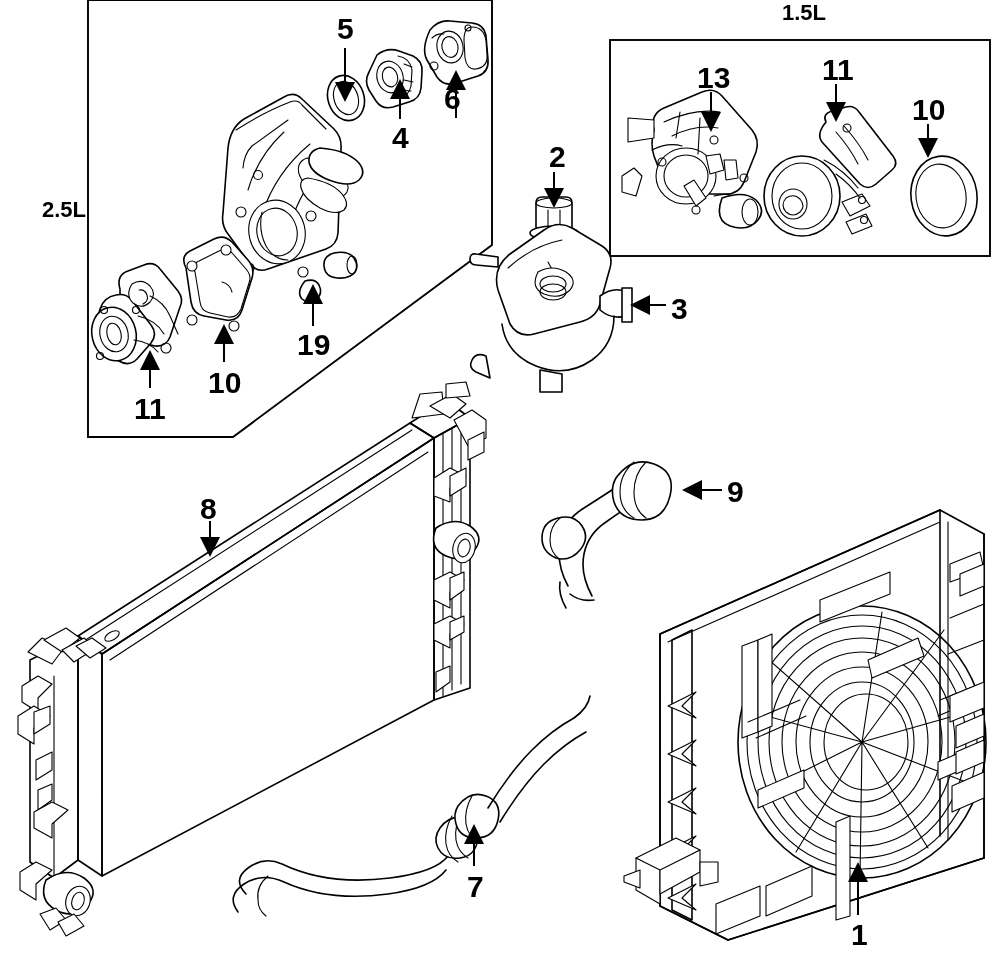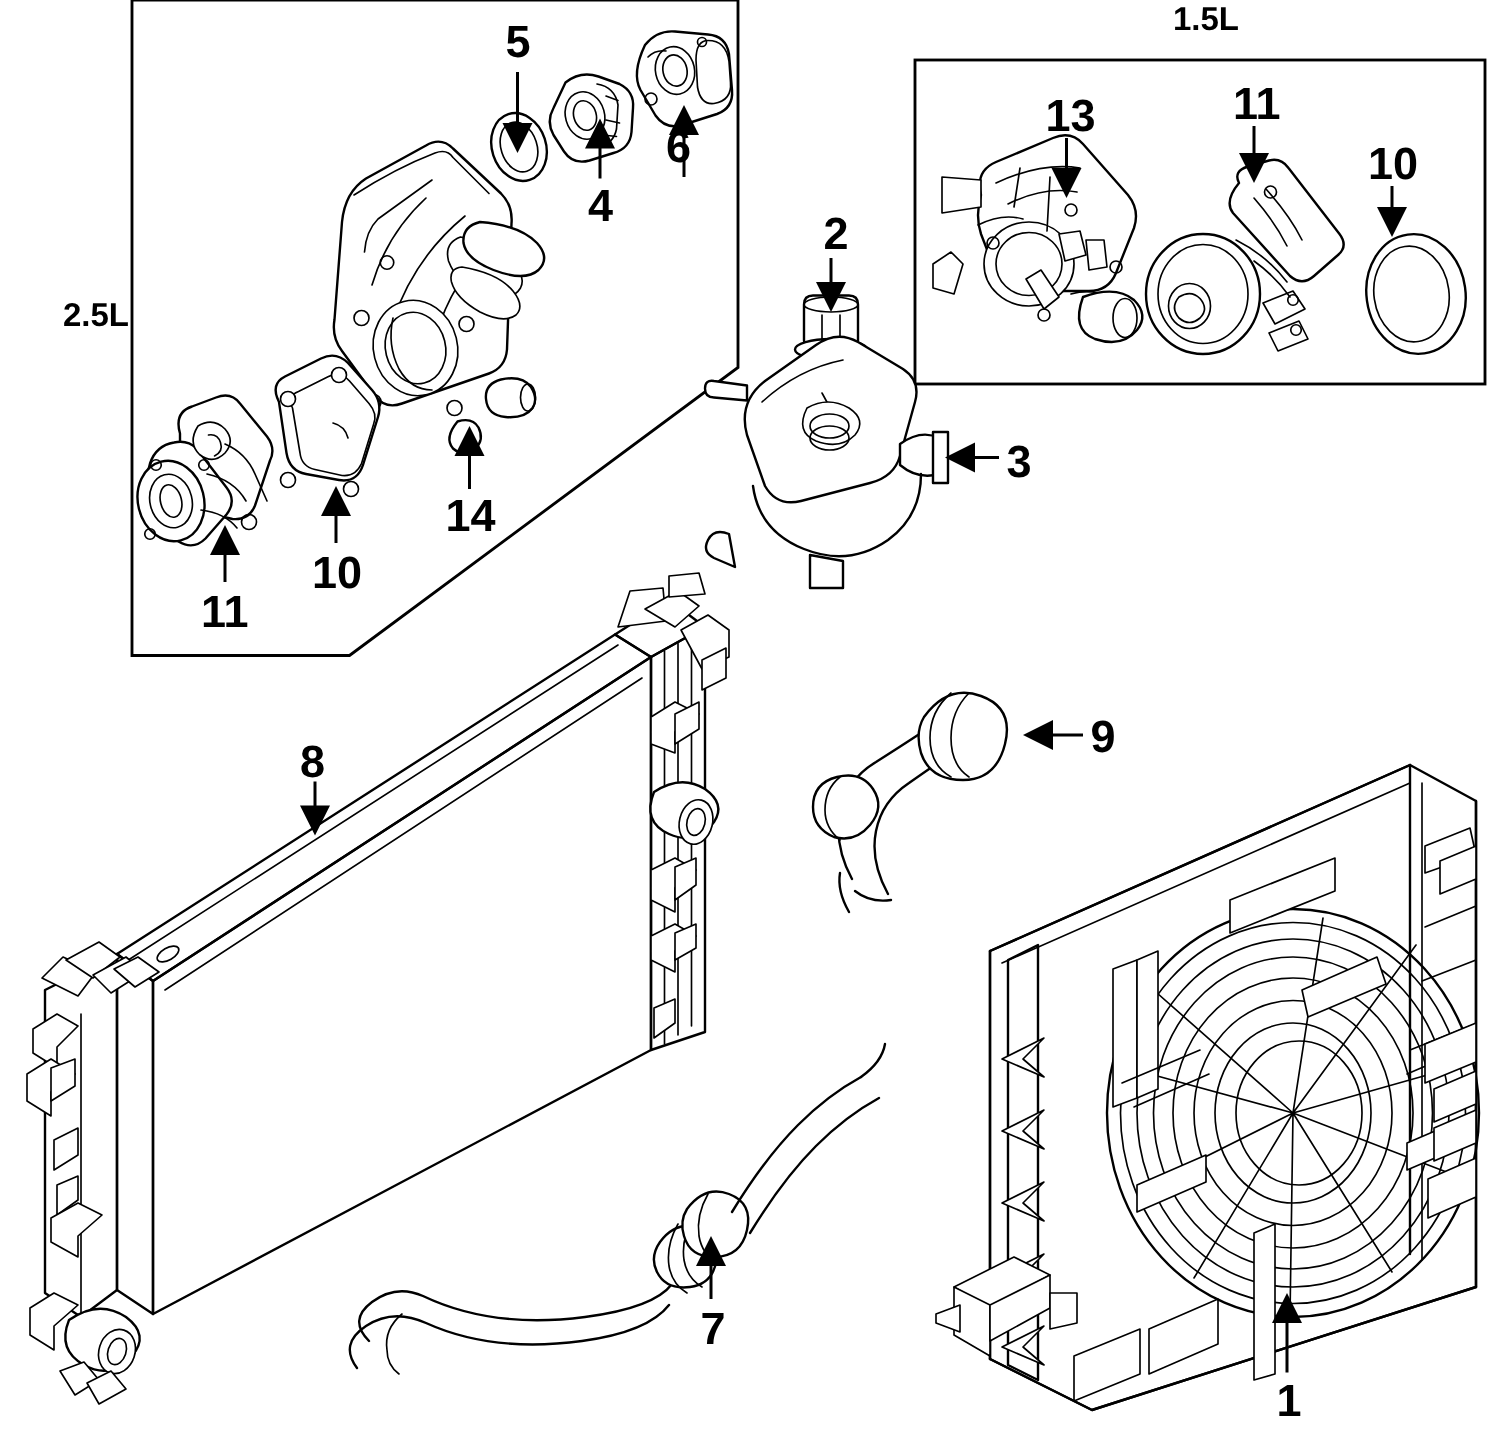--- a/index.html
+++ b/index.html
@@ -408,18 +408,18 @@
   <div class="lbl num" style="left:549px;top:142px;">2</div>
   <div class="lbl num" style="left:671px;top:294px;">3</div>
   <div class="lbl num" style="left:392px;top:123px;">4</div>
   <div class="lbl num" style="left:337px;top:14px;">5</div>
   <div class="lbl num" style="left:444px;top:84px;">6</div>
   <div class="lbl num" style="left:467px;top:872px;">7</div>
   <div class="lbl num" style="left:200px;top:494px;">8</div>
   <div class="lbl num" style="left:727px;top:477px;">9</div>
   <div class="lbl num" style="left:208px;top:368px;">10</div>
   <div class="lbl num" style="left:134px;top:394px;">11</div>
-  <div class="lbl num" style="left:297px;top:330px;">14</div>
+  <div class="lbl num" style="left:297px;top:330px;">19</div>
   <div class="lbl num" style="left:697px;top:63px;">13</div>
   <div class="lbl num" style="left:822px;top:55px;">11</div>
   <div class="lbl num" style="left:912px;top:95px;">10</div>
 
 </div>
 
 </body></html>

